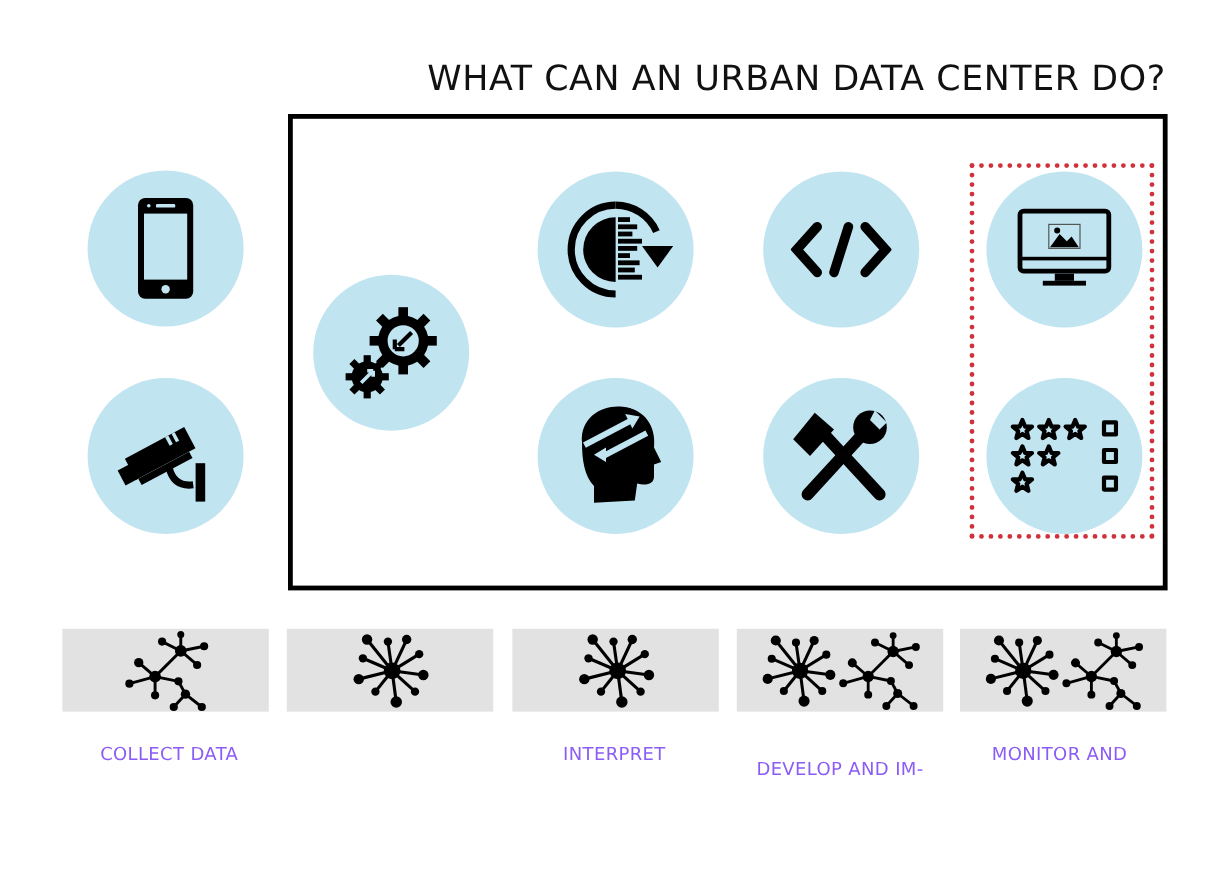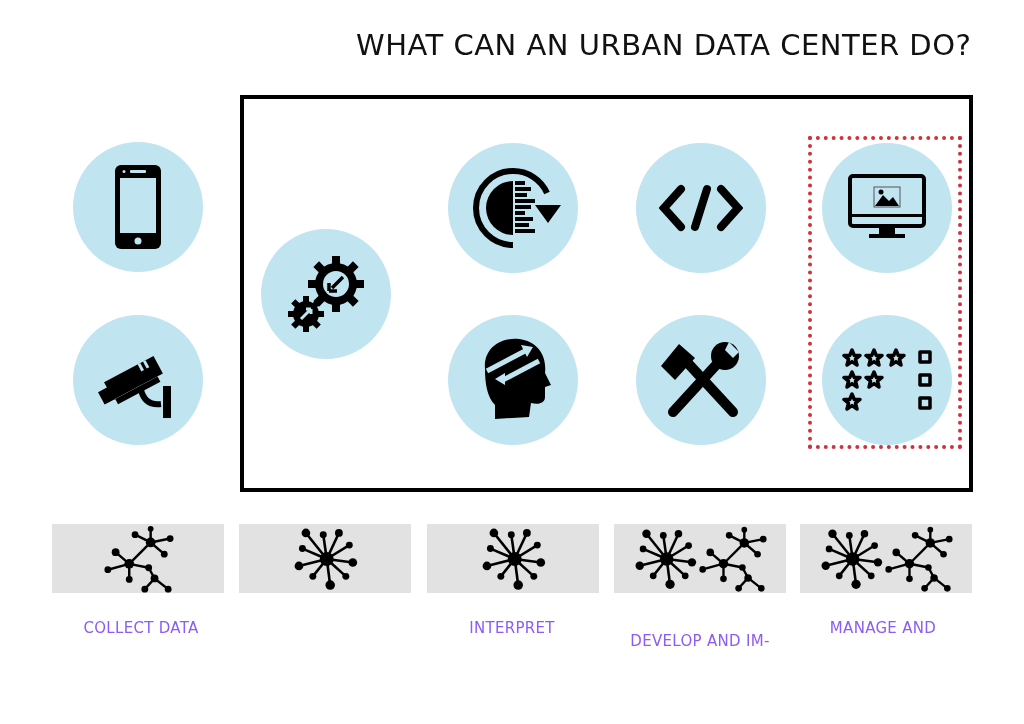--- a/index.html
+++ b/index.html
@@ -1,17 +1,17 @@
 <!DOCTYPE html>
 <html><head>
 <meta charset="utf-8">
 <style>
   html, body { margin:0; padding:0; background:#ffffff; }
   body { width:1024px; height:724px; position:relative; overflow:hidden; font-family:"DejaVu Sans", "Liberation Sans", sans-serif; color:#111; }
-  .title { position:absolute; left:356px; top:28px; width:620px; font-size:29px; letter-spacing:0.5px; color:#111; font-weight:400; white-space:nowrap; }
+  .title { position:absolute; left:356px; top:48px; width:620px; font-size:29px; letter-spacing:0.5px; color:#111; font-weight:400; white-space:nowrap; }
   .frame { position:absolute; left:240px; top:95px; width:725px; height:389px; border:4px solid #000; box-sizing:content-box; }
   .dotted { position:absolute; left:808px; top:136px; width:154px; height:313px; border:4px dotted #d0313b; box-sizing:border-box; }
   .circle { position:absolute; width:130px; height:130px; border-radius:50%; background:#c1e4f1; display:flex; align-items:center; justify-content:center; }
   .circle svg { display:block; }
   .panel { position:absolute; top:524px; width:172px; height:69px; background:#e2e2e2; display:flex; align-items:center; justify-content:center; }
   .label { position:absolute; top:618px; width:190px; text-align:center; font-size:15px; line-height:21px; letter-spacing:0.3px; color:#8b5cf6; }
 </style>
 </head>
 <body>
 
@@ -256,14 +256,14 @@
 </div>
 <div class="label" style="left:231px;">
 </div>
 <div class="label" style="left:417px;">
   <div>INTERPRET</div>
 </div>
 <div class="label" style="left:605px;margin-top:13px;">
   <div>DEVELOP AND IM-</div>
 </div>
 <div class="label" style="left:788px;">
-  <div>MANAGE AND</div>
+  <div>MONITOR AND</div>
 </div>
 
 </body></html>

